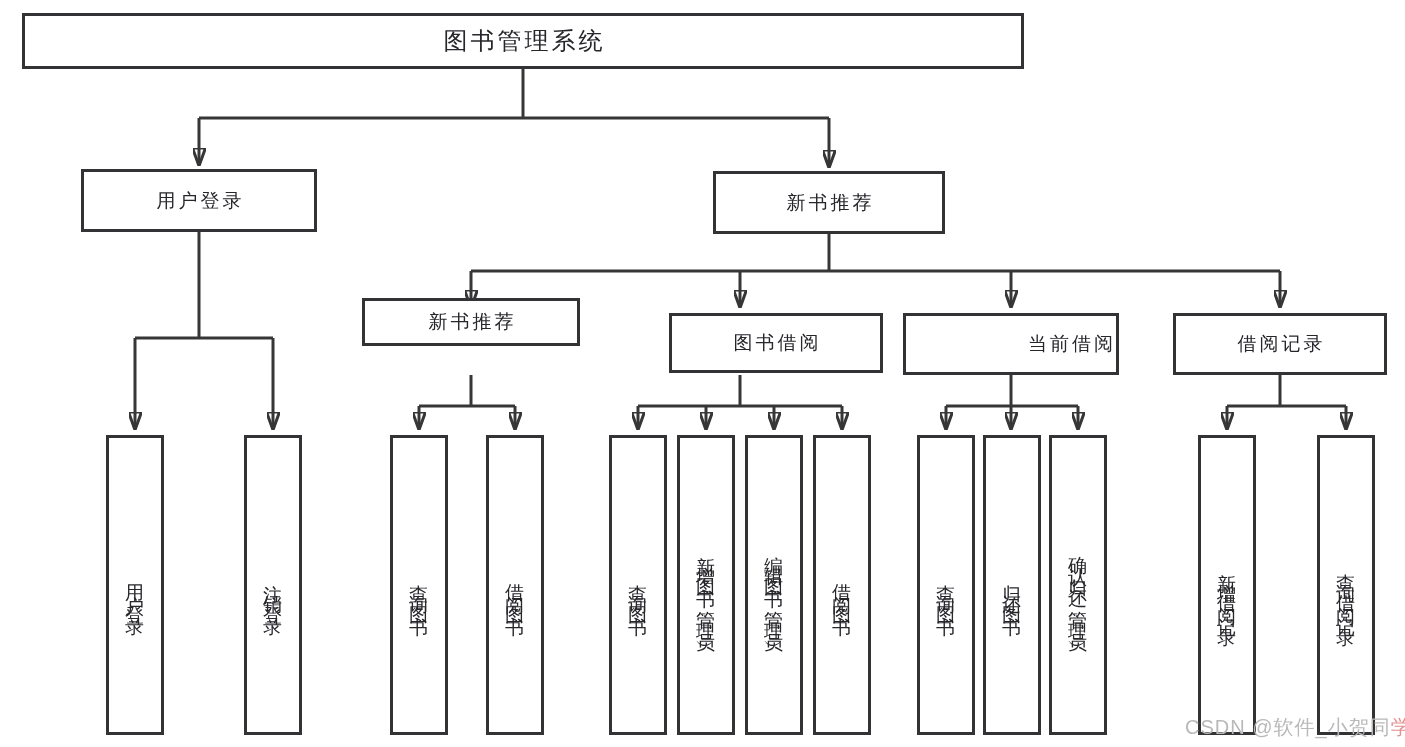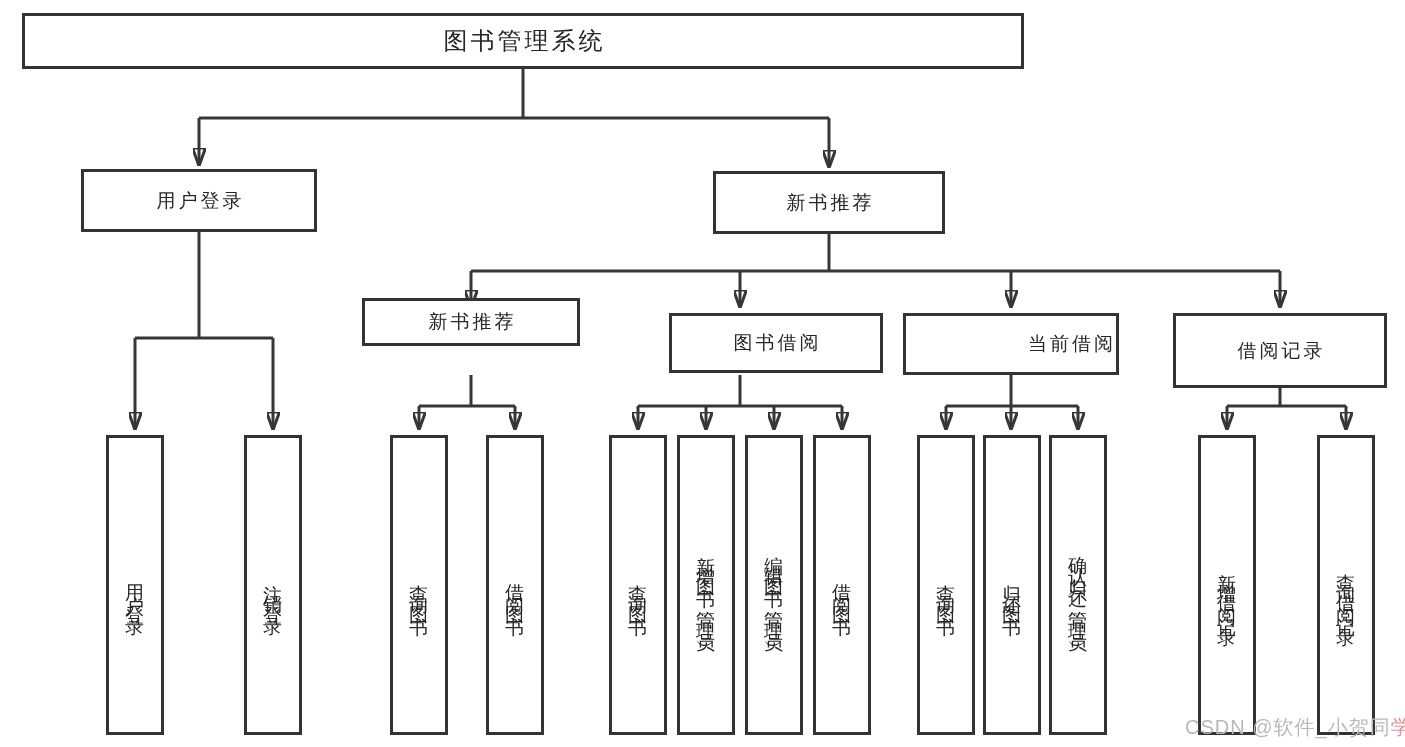--- a/index.html
+++ b/index.html
@@ -141,21 +141,21 @@
 
   <div class="box hbox" style="left:362px; top:298px; width:218px; height:48px;">
     <span class="lbl">新书推荐</span>
   </div>
   <div class="box hbox" style="left:633px; top:313px; width:214px; height:60px;margin-left:36px;">
     <span class="lbl">图书借阅</span>
   </div>
   <div class="box hbox" style="left:903px; top:313px; width:216px; height:62px;justify-content:flex-end;">
     <span class="lbl">当前借阅</span>
   </div>
-  <div class="box hbox" style="left:1173px; top:313px; width:214px; height:75px;">
+  <div class="box hbox" style="left:1173px; top:313px; width:214px; height:62px;">
     <span class="lbl">借阅记录</span>
   </div>
 
   <div class="box vbox" style="left:106px;">
     <span class="vlbl">用户登录</span>
   </div>
   <div class="box vbox" style="left:244px;">
     <span class="vlbl">注销登录</span>
   </div>
 

